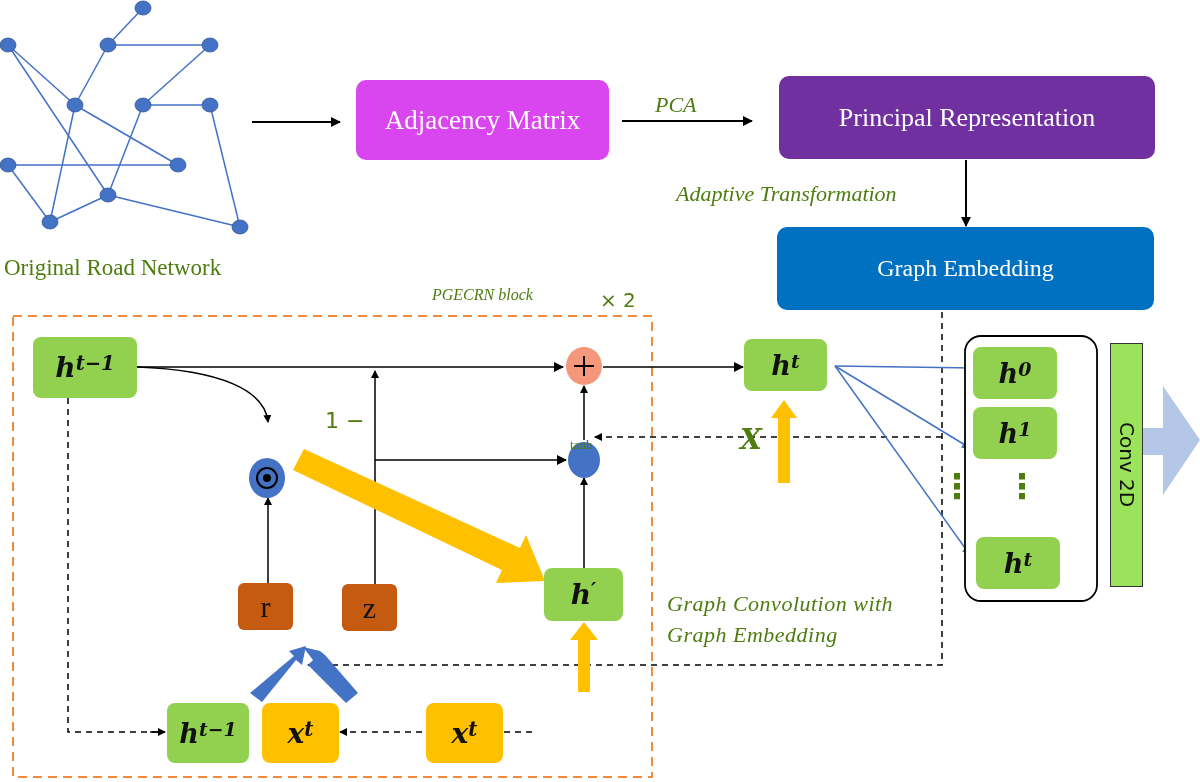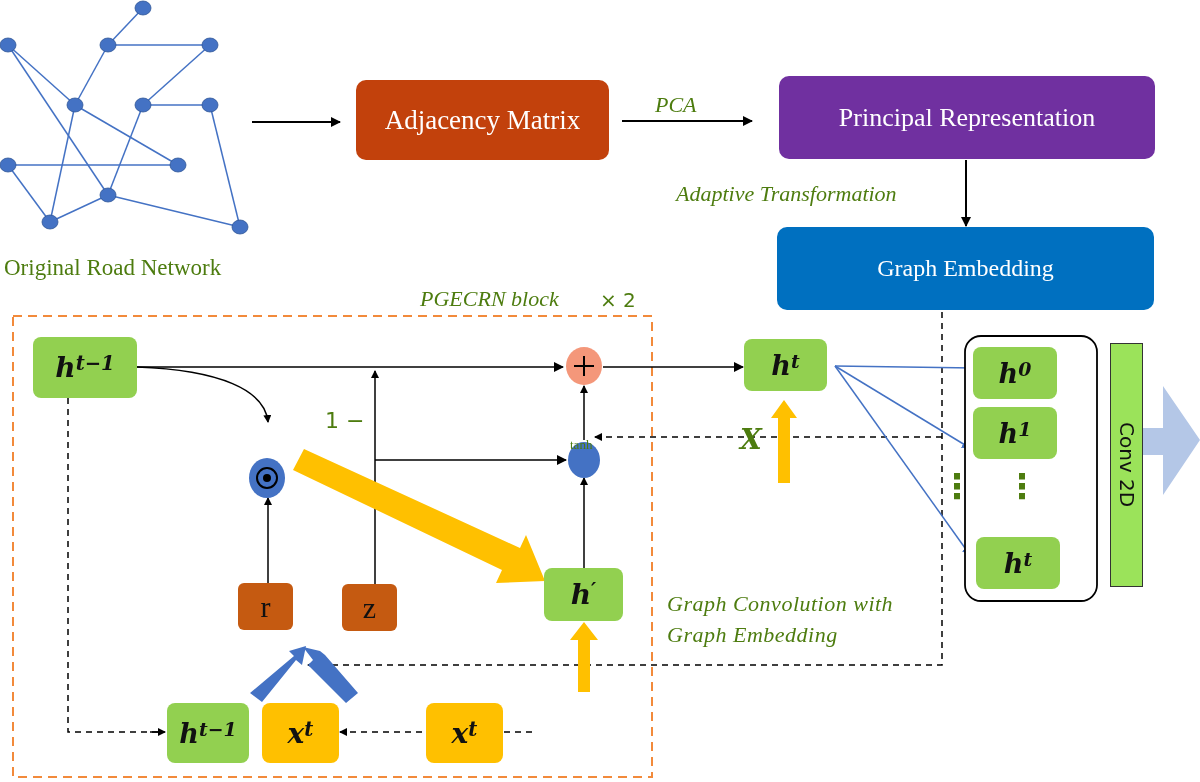--- a/index.html
+++ b/index.html
@@ -114,35 +114,35 @@
 
   <ellipse cx="584" cy="460" rx="16" ry="18" fill="#4472c4"></ellipse>
 
   <ellipse cx="267" cy="478" rx="18" ry="20" fill="#4472c4"></ellipse>
   <circle cx="267" cy="478" r="10" fill="none" stroke="#000" stroke-width="2"></circle>
   <circle cx="267" cy="478" r="4" fill="#000"></circle>
 
   <polygon points="1125,428 1163,428 1163,386 1200,440 1163,495 1163,455 1125,455" fill="#b4c7e7"></polygon>
 </svg>
 
-<div class="box" style="left:356px;top:80px;width:253px;height:80px;background:#c2410c;font-size:27px;">
+<div class="box" style="left:356px;top:80px;width:253px;height:80px;background:#d946ef;font-size:27px;">
   <span>Adjacency Matrix</span>
 </div>
 <div class="label ital" style="left:655px;top:92px;font-size:22px;">PCA</div>
 <div class="box" style="left:779px;top:76px;width:376px;height:83px;background:#7030a0;font-size:26px;text-align:center;">
   <span>Principal Representation</span>
 </div>
 <div class="label ital" style="left:676px;top:181px;font-size:22px;text-align:right;">Adaptive Transformation</div>
 <div class="box" style="left:777px;top:227px;width:377px;height:83px;background:#0070c0;font-size:24px;">
   <span>Graph Embedding</span>
 </div>
 
 <div class="label" style="left:4px;top:255px;font-size:23px;">Original Road Network</div>
 
-<div class="label ital" style="left:420px;top:286px;font-size:22px;font-style:italic;">PGECRN block</div>
+<div class="label ital" style="left:432px;top:286px;font-size:16px;font-style:italic;">PGECRN block</div>
 <div class="label" style="left:600px;top:288px;font-size:20px;font-family:'DejaVu Sans',sans-serif;">× 2</div>
 
 <div class="mbox green" style="left:33px;top:337px;width:104px;height:61px;font-size:28px;">
   <span>h</span>
     <sup>t−1</sup>
 </div>
 <div class="label" style="left:325px;top:408px;font-size:22px;font-family:'DejaVu Sans',sans-serif;">1 −</div>
 <div class="label" style="left:570px;top:437px;font-size:13px;">tanh</div>
 
 <div class="mbox rust" style="left:238px;top:583px;width:55px;height:47px;font-size:30px;font-family:'Liberation Serif',serif;font-style:normal;font-weight:normal;">

